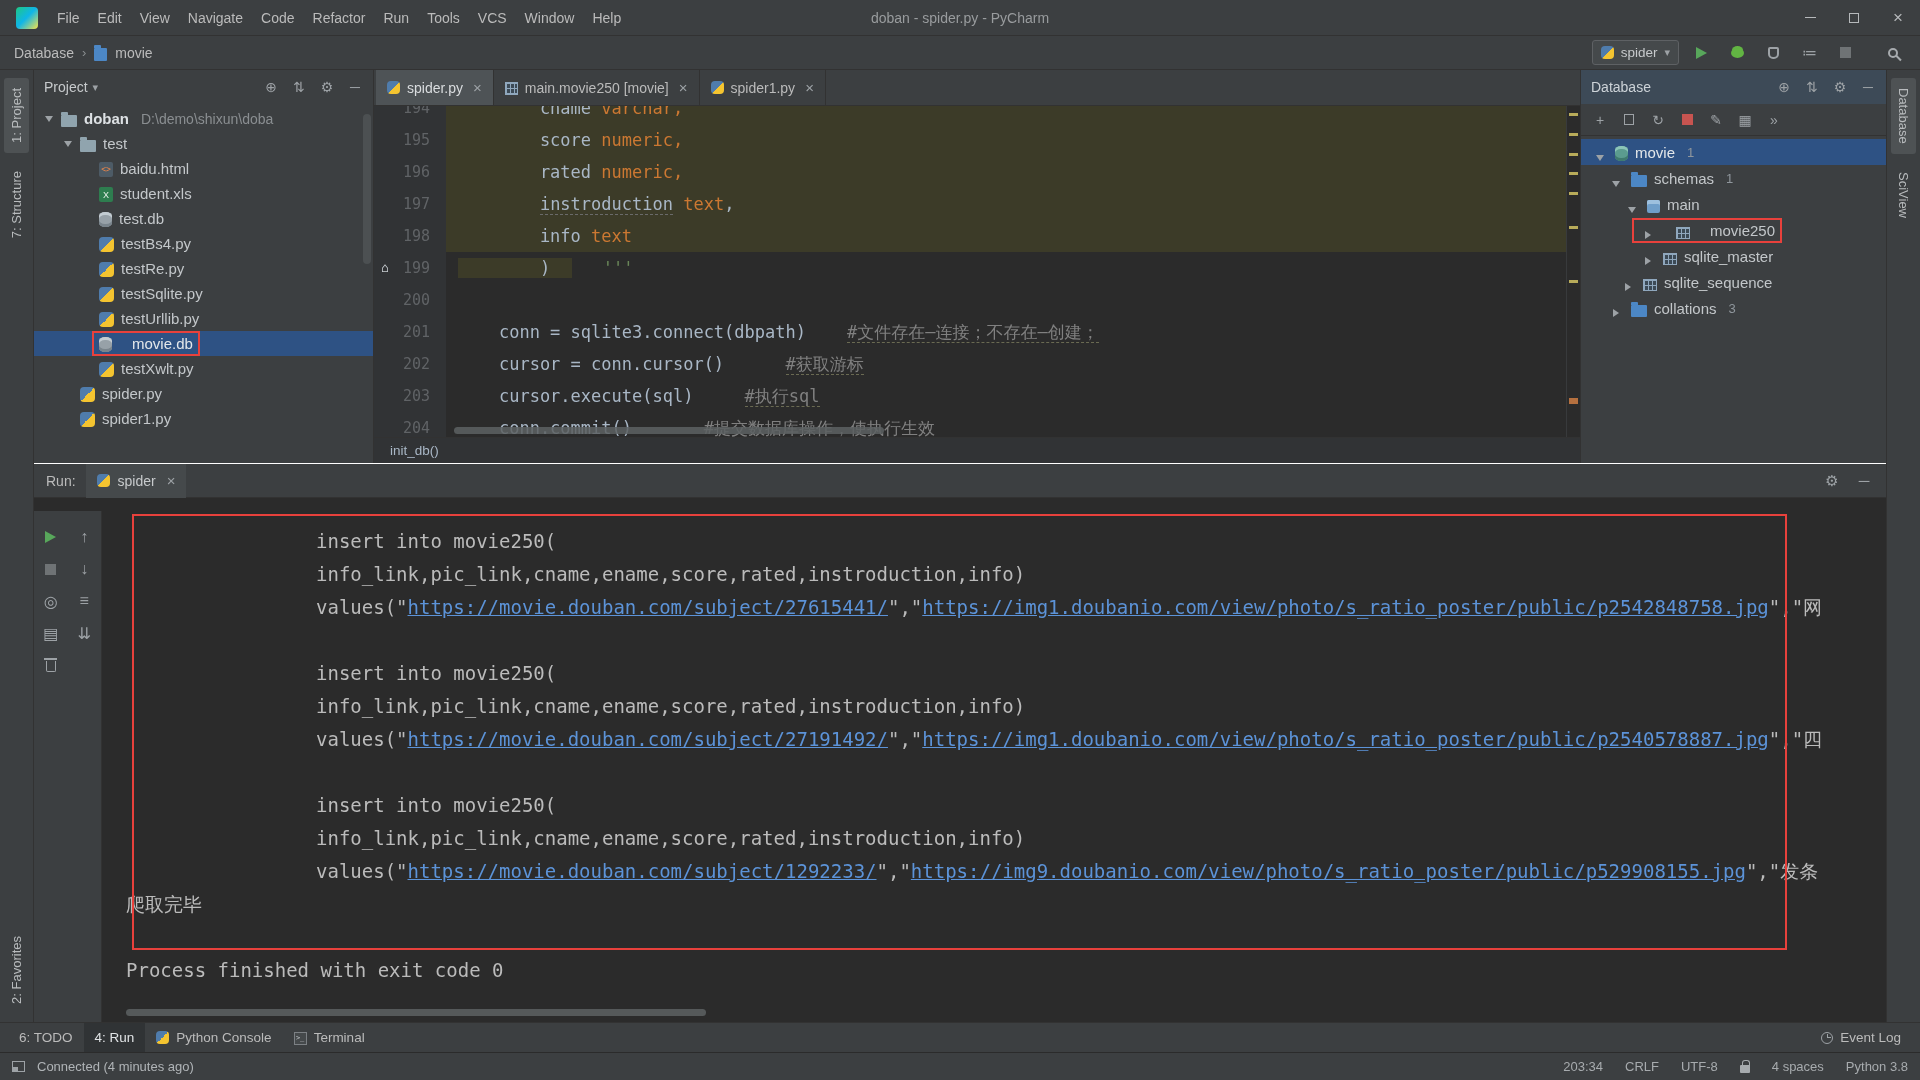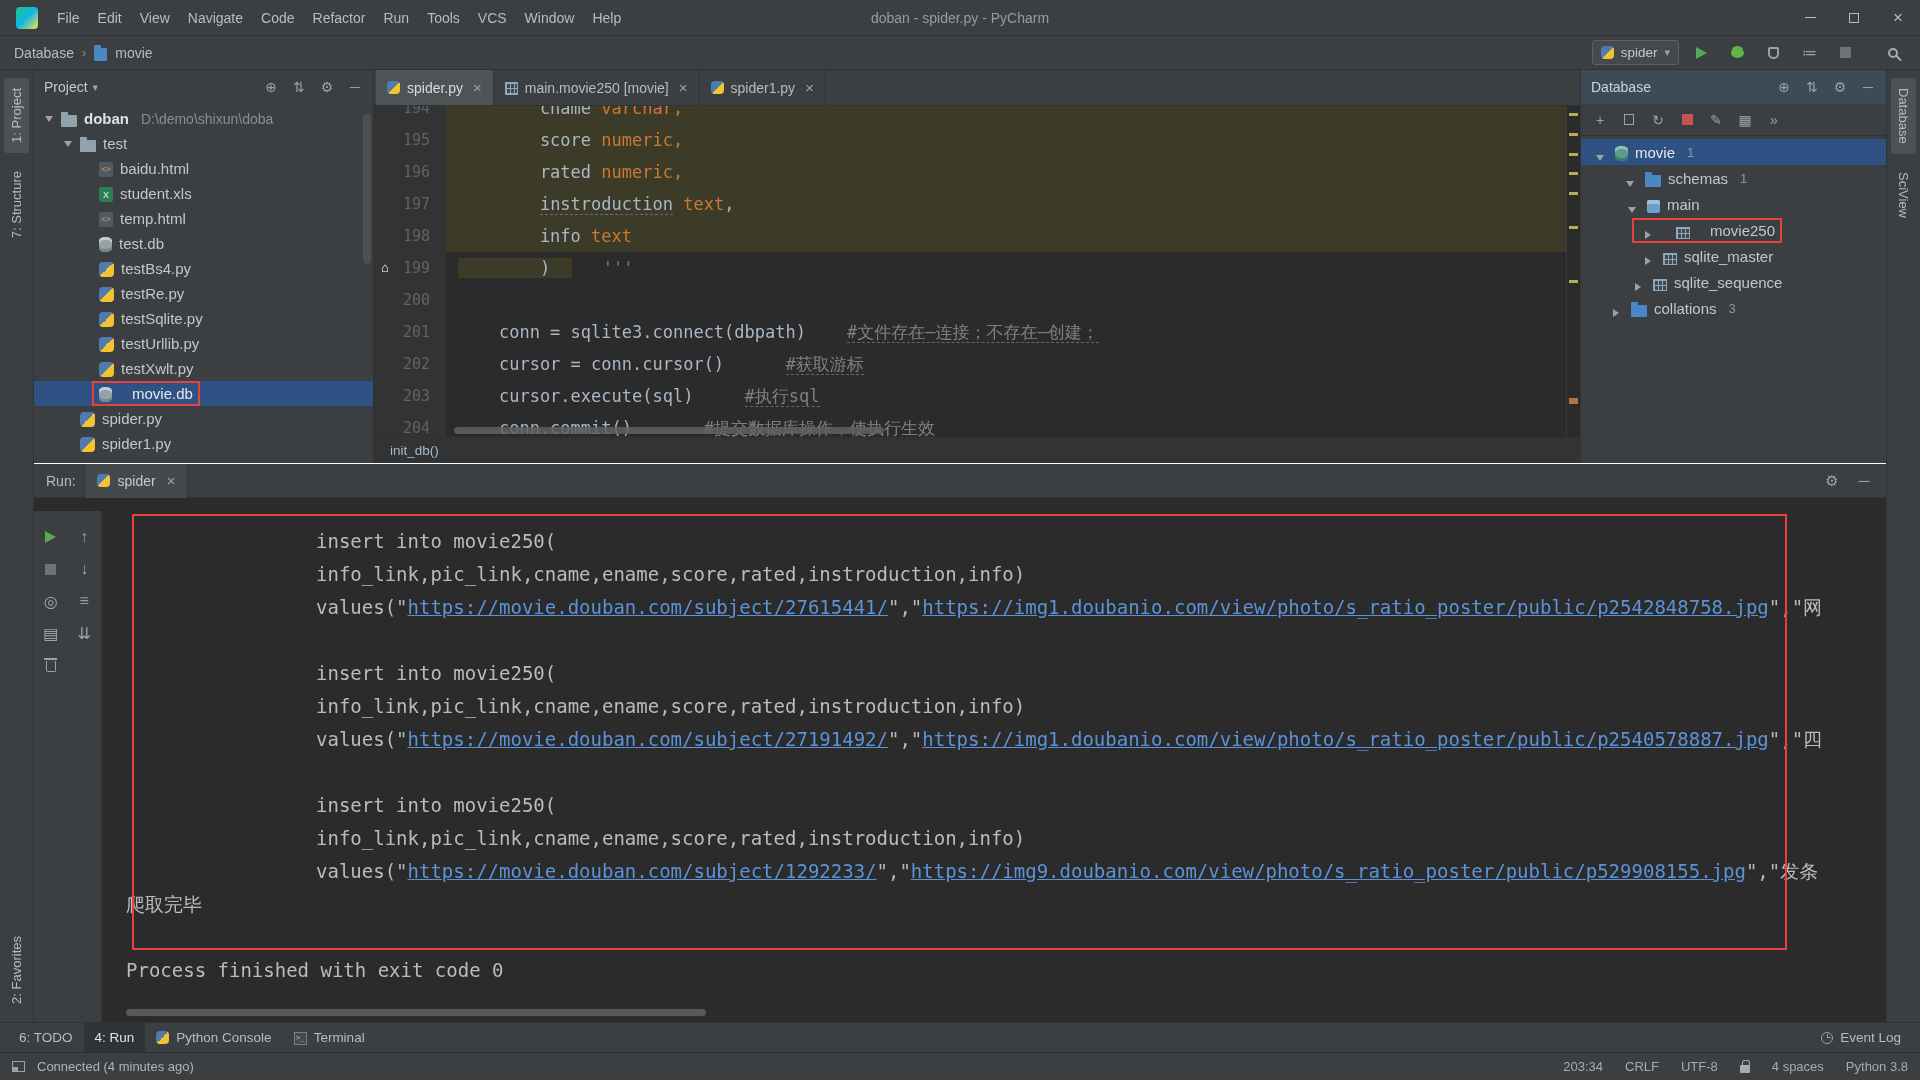--- a/index.html
+++ b/index.html
@@ -273,27 +273,20 @@
               <div class="tree-row" style="padding-left: 44px;">
                 <span class="tw"></span>
                 <span class="row-main">
                   <span class="ic ic-xls"></span>
                   <span class="lbl">student.xls</span>
                 </span>
               </div>
               <div class="tree-row" style="padding-left: 44px;">
                 <span class="tw"></span>
                 <span class="row-main">
-                  <span class="ic ic-html"></span>
-                  <span class="lbl">temp.html</span>
-                </span>
-              </div>
-              <div class="tree-row" style="padding-left: 44px;">
-                <span class="tw"></span>
-                <span class="row-main">
                   <span class="ic ic-db"></span>
                   <span class="lbl">test.db</span>
                 </span>
               </div>
               <div class="tree-row" style="padding-left: 44px;">
                 <span class="tw"></span>
                 <span class="row-main">
                   <span class="ic ic-py"></span>
                   <span class="lbl">testBs4.py</span>
                 </span>
@@ -310,34 +303,34 @@
                 <span class="row-main">
                   <span class="ic ic-py"></span>
                   <span class="lbl">testSqlite.py</span>
                 </span>
               </div>
               <div class="tree-row" style="padding-left: 44px;">
                 <span class="tw"></span>
                 <span class="row-main">
                   <span class="ic ic-py"></span>
                   <span class="lbl">testUrllib.py</span>
-                </span>
-              </div>
-              <div class="tree-row" style="padding-left: 44px;">
-                <span class="tw"></span>
-                <span class="row-main">
-                  <span class="ic ic-py"></span>
-                  <span class="lbl">testXwlt.py</span>
                 </span>
               </div>
               <div class="tree-row selected" style="padding-left: 44px;">
                 <span class="tw"></span>
                 <span class="row-main anno">
                   <span class="ic ic-db"></span>
                   <span class="lbl">movie.db</span>
+                </span>
+              </div>
+              <div class="tree-row" style="padding-left: 44px;">
+                <span class="tw"></span>
+                <span class="row-main">
+                  <span class="ic ic-py"></span>
+                  <span class="lbl">testXwlt.py</span>
                 </span>
               </div>
               <div class="tree-row" style="padding-left: 25px;">
                 <span class="tw"></span>
                 <span class="row-main">
                   <span class="ic ic-py"></span>
                   <span class="lbl">spider.py</span>
                 </span>
               </div>
               <div class="tree-row" style="padding-left: 25px;">
@@ -458,21 +451,21 @@
             </div>
           <div class="dbtree">
               <div class="db-row selected" style="padding-left: 6px;">
                 <span class="row-main">
                   <span class="tw arr-down"></span>
                   <span class="ic ic-dbfile"></span>
                   <span class="lbl">movie</span>
                 </span>
                 <span class="count">1</span>
               </div>
-              <div class="db-row" style="padding-left: 36px;">
+              <div class="db-row" style="padding-left: 22px;">
                 <span class="row-main">
                   <span class="tw arr-down"></span>
                   <span class="ic ic-folderb"></span>
                   <span class="lbl">schemas</span>
                 </span>
                 <span class="count">1</span>
               </div>
               <div class="db-row" style="padding-left: 38px;">
                 <span class="row-main">
                   <span class="tw arr-down"></span>
@@ -487,21 +480,21 @@
                   <span class="lbl">movie250</span>
                 </span>
               </div>
               <div class="db-row" style="padding-left: 54px;">
                 <span class="row-main">
                   <span class="tw arr-right"></span>
                   <span class="ic ic-table"></span>
                   <span class="lbl">sqlite_master</span>
                 </span>
               </div>
-              <div class="db-row" style="padding-left: 44px;">
+              <div class="db-row" style="padding-left: 34px;">
                 <span class="row-main">
                   <span class="tw arr-right"></span>
                   <span class="ic ic-table"></span>
                   <span class="lbl">sqlite_sequence</span>
                 </span>
               </div>
               <div class="db-row" style="padding-left: 22px;">
                 <span class="row-main">
                   <span class="tw arr-right"></span>
                   <span class="ic ic-folderb"></span>

